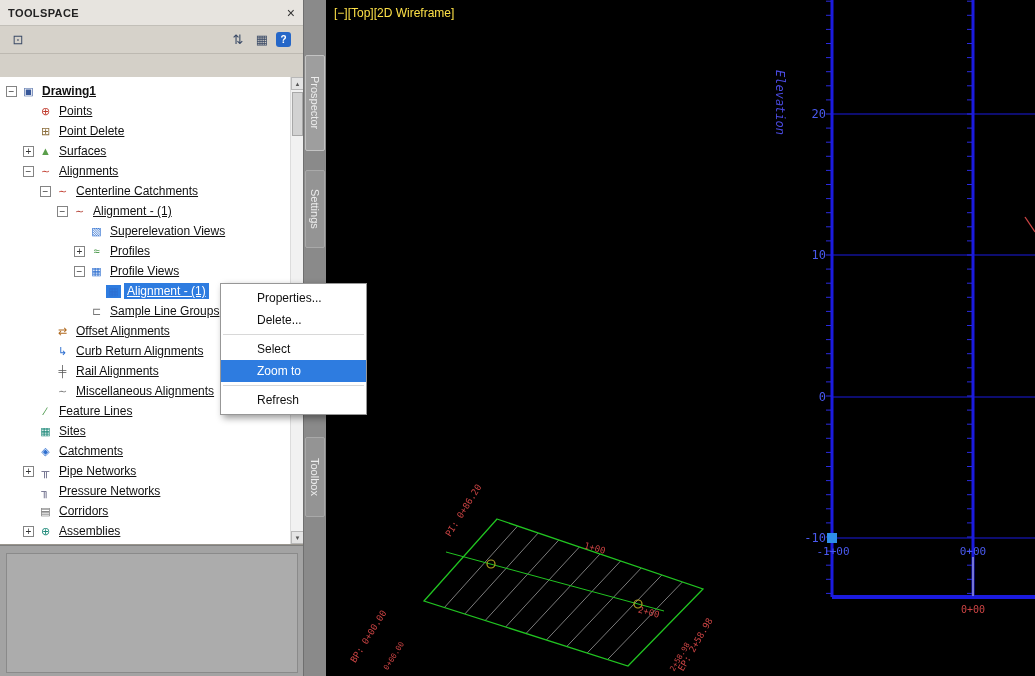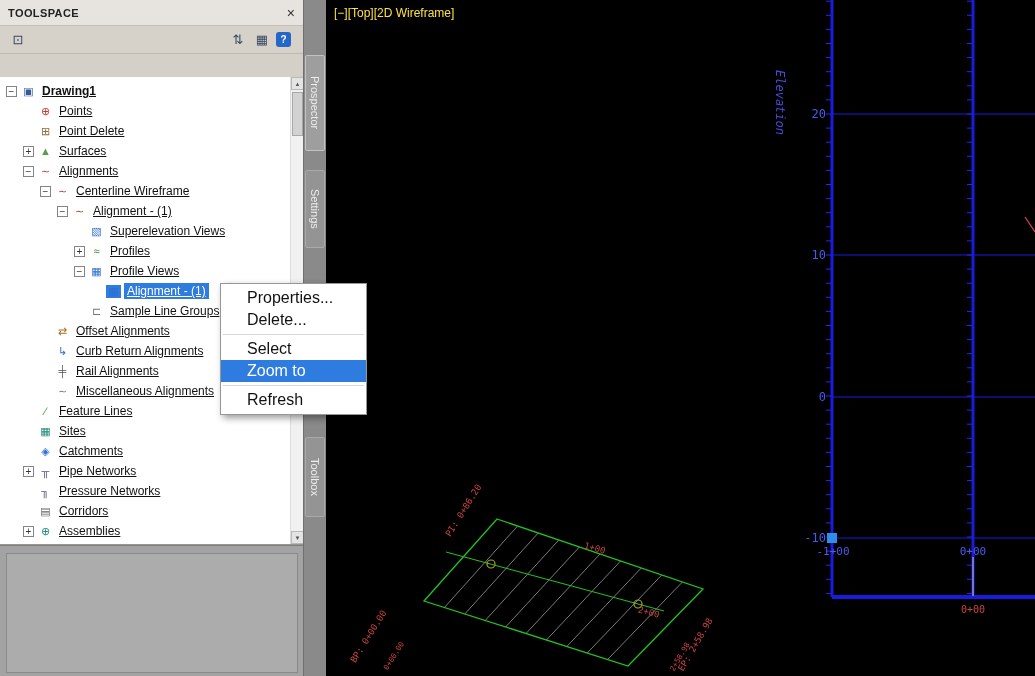--- a/index.html
+++ b/index.html
@@ -40,21 +40,21 @@
   .vtab{position:absolute;left:1px;width:20px;background:#949494;color:#ededed;writing-mode:vertical-rl;font-size:11px;display:flex;align-items:center;justify-content:center;border:1px solid #a9a9a9;border-radius:2px;box-sizing:border-box;}
   .vtab.active{background:#9e9e9e;border-color:#c3c3c3;}
 
   
   .viewport{position:absolute;left:326px;top:0;width:709px;height:676px;background:#000;}
   .vlabel{position:absolute;left:8px;top:6px;color:#fde047;font-size:12px;font-family:"Liberation Sans",sans-serif;z-index:2;}
   svg text{font-family:"DejaVu Sans Mono",monospace;}
 
   
   .menu{position:absolute;left:220px;top:283px;width:147px;background:#fff;border:1px solid #979797;box-shadow:3px 3px 7px rgba(0,0,0,.4);padding:3px 0;z-index:50;box-sizing:border-box;}
-  .mitem{height:22px;line-height:22px;padding-left:26px;font-size:16px;color:#111;}
+  .mitem{height:22px;line-height:22px;padding-left:36px;font-size:12px;color:#111;}
   .mitem.hl{background:#2e7ce0;color:#fff;}
   .msep{height:1px;background:#d8d8d8;margin:3px 2px;}
 </style>
 </head>
 <body>
 
 <div class="app">
 
   <section class="toolspace">
     <div class="titlebar">
@@ -91,21 +91,21 @@
             <span class="tlabel">Surfaces</span>
           </div>
           <div class="trow" style="padding-left: 23px;">
             <span class="expander">−</span>
             <span class="ticon" style="color: rgb(192, 57, 43);">∼</span>
             <span class="tlabel">Alignments</span>
           </div>
           <div class="trow" style="padding-left: 40px;">
             <span class="expander">−</span>
             <span class="ticon" style="color: rgb(192, 57, 43);">∼</span>
-            <span class="tlabel">Centerline Wireframe</span>
+            <span class="tlabel">Centerline Catchments</span>
           </div>
           <div class="trow" style="padding-left: 57px;">
             <span class="expander">−</span>
             <span class="ticon" style="color: rgb(176, 58, 46);">∼</span>
             <span class="tlabel">Alignment - (1)</span>
           </div>
           <div class="trow" style="padding-left: 74px;">
             <span class="expander none"></span>
             <span class="ticon" style="color: rgb(46, 111, 208);">▧</span>
             <span class="tlabel">Superelevation Views</span>

